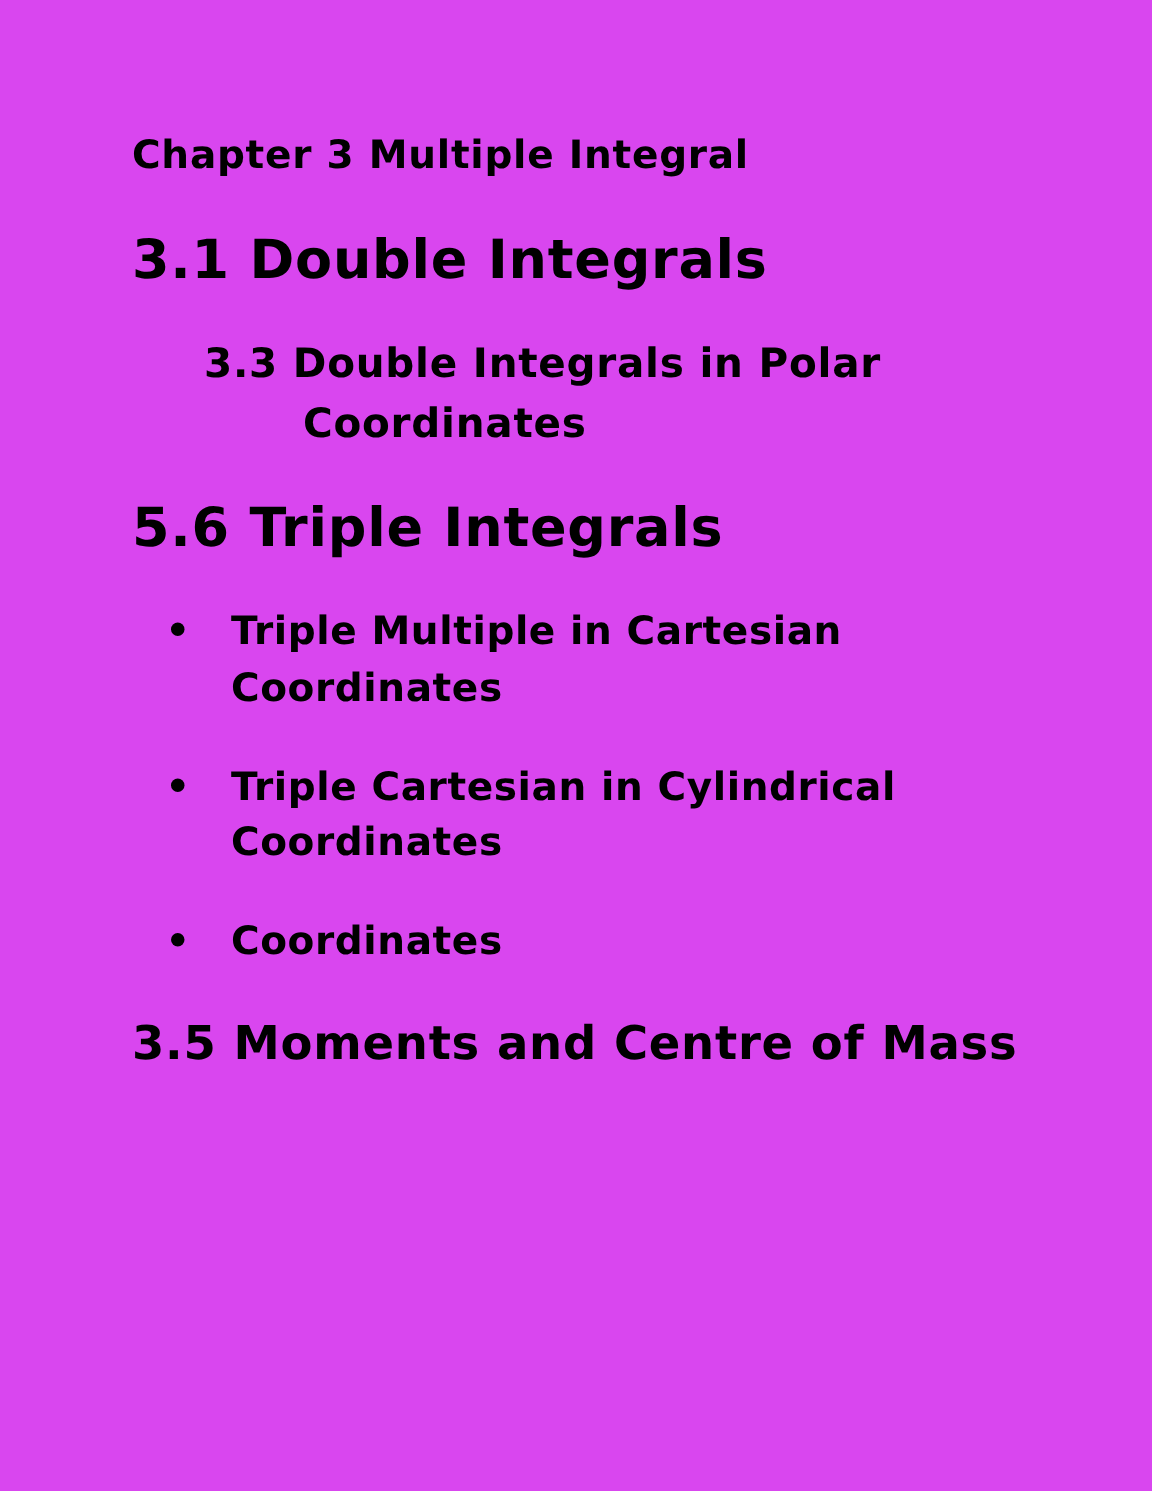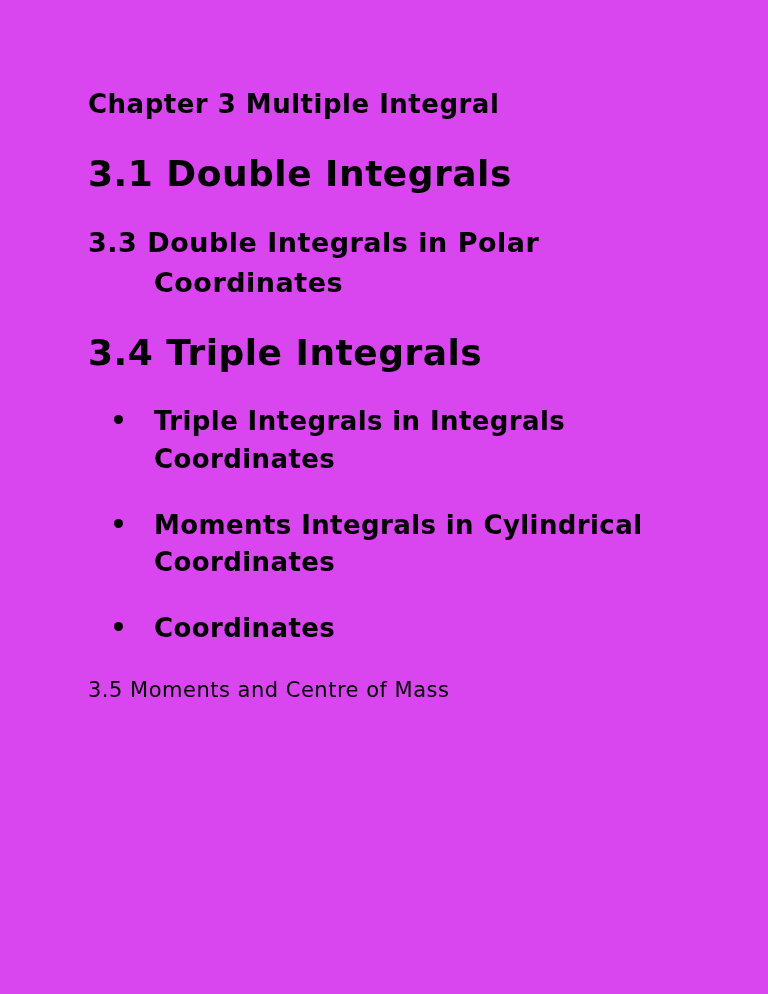--- a/index.html
+++ b/index.html
@@ -38,20 +38,21 @@
     font-size: 26px;
     margin-bottom: 30px;
   }
   .section {
     font-size: 36px;
     margin-bottom: 30px;
   }
   .section-wrap {
     font-size: 27px;
     margin-bottom: 30px;
+    margin-left: 48px;
   }
   .section-wrap .cont {
     display: block;
     margin-left: 66px;
     margin-top: 7px;
   }
   .bullets {
     margin: 0;
     padding: 0;
     list-style: none;
@@ -77,52 +78,52 @@
   .bullet-item .cont {
     display: block;
     margin-left: 18px;
     margin-top: 4px;
   }
   .bullet-item .first {
     display: block;
     margin-left: 18px;
   }
   .last-section {
-    font-size: 21px;
-    font-weight: normal;
+    font-size: 31px;
+    font-weight: bold;
     letter-spacing: 0.5px;
   }
 </style>
 </head>
 <body>
 
 <div class="page">
   <div class="content">
 
     <div class="line title">Chapter 3 Multiple Integral</div>
 
     <div class="line section">3.1 Double Integrals</div>
 
 
     <div class="line section-wrap">
       <span>3.3 Double Integrals in Polar</span>
       <span class="cont">Coordinates</span>
     </div>
 
-    <div class="line section">3.4 Triple Integrals</div>
+    <div class="line section">5.6 Triple Integrals</div>
 
     <ul class="bullets">
       <li class="bullet-item">
         <span class="bullet-dot"></span>
-        <span class="first">Triple Integrals in Integrals</span>
+        <span class="first">Triple Multiple in Cartesian</span>
         <span class="cont">Coordinates</span>
       </li>
       <li class="bullet-item">
         <span class="bullet-dot"></span>
-        <span class="first">Moments Integrals in Cylindrical</span>
+        <span class="first">Triple Cartesian in Cylindrical</span>
         <span class="cont">Coordinates</span>
       </li>
       <li class="bullet-item">
         <span class="bullet-dot"></span>
         <span class="cont">Coordinates</span>
       </li>
     </ul>
 
     <div class="last-section">3.5 Moments and Centre of Mass</div>
 

